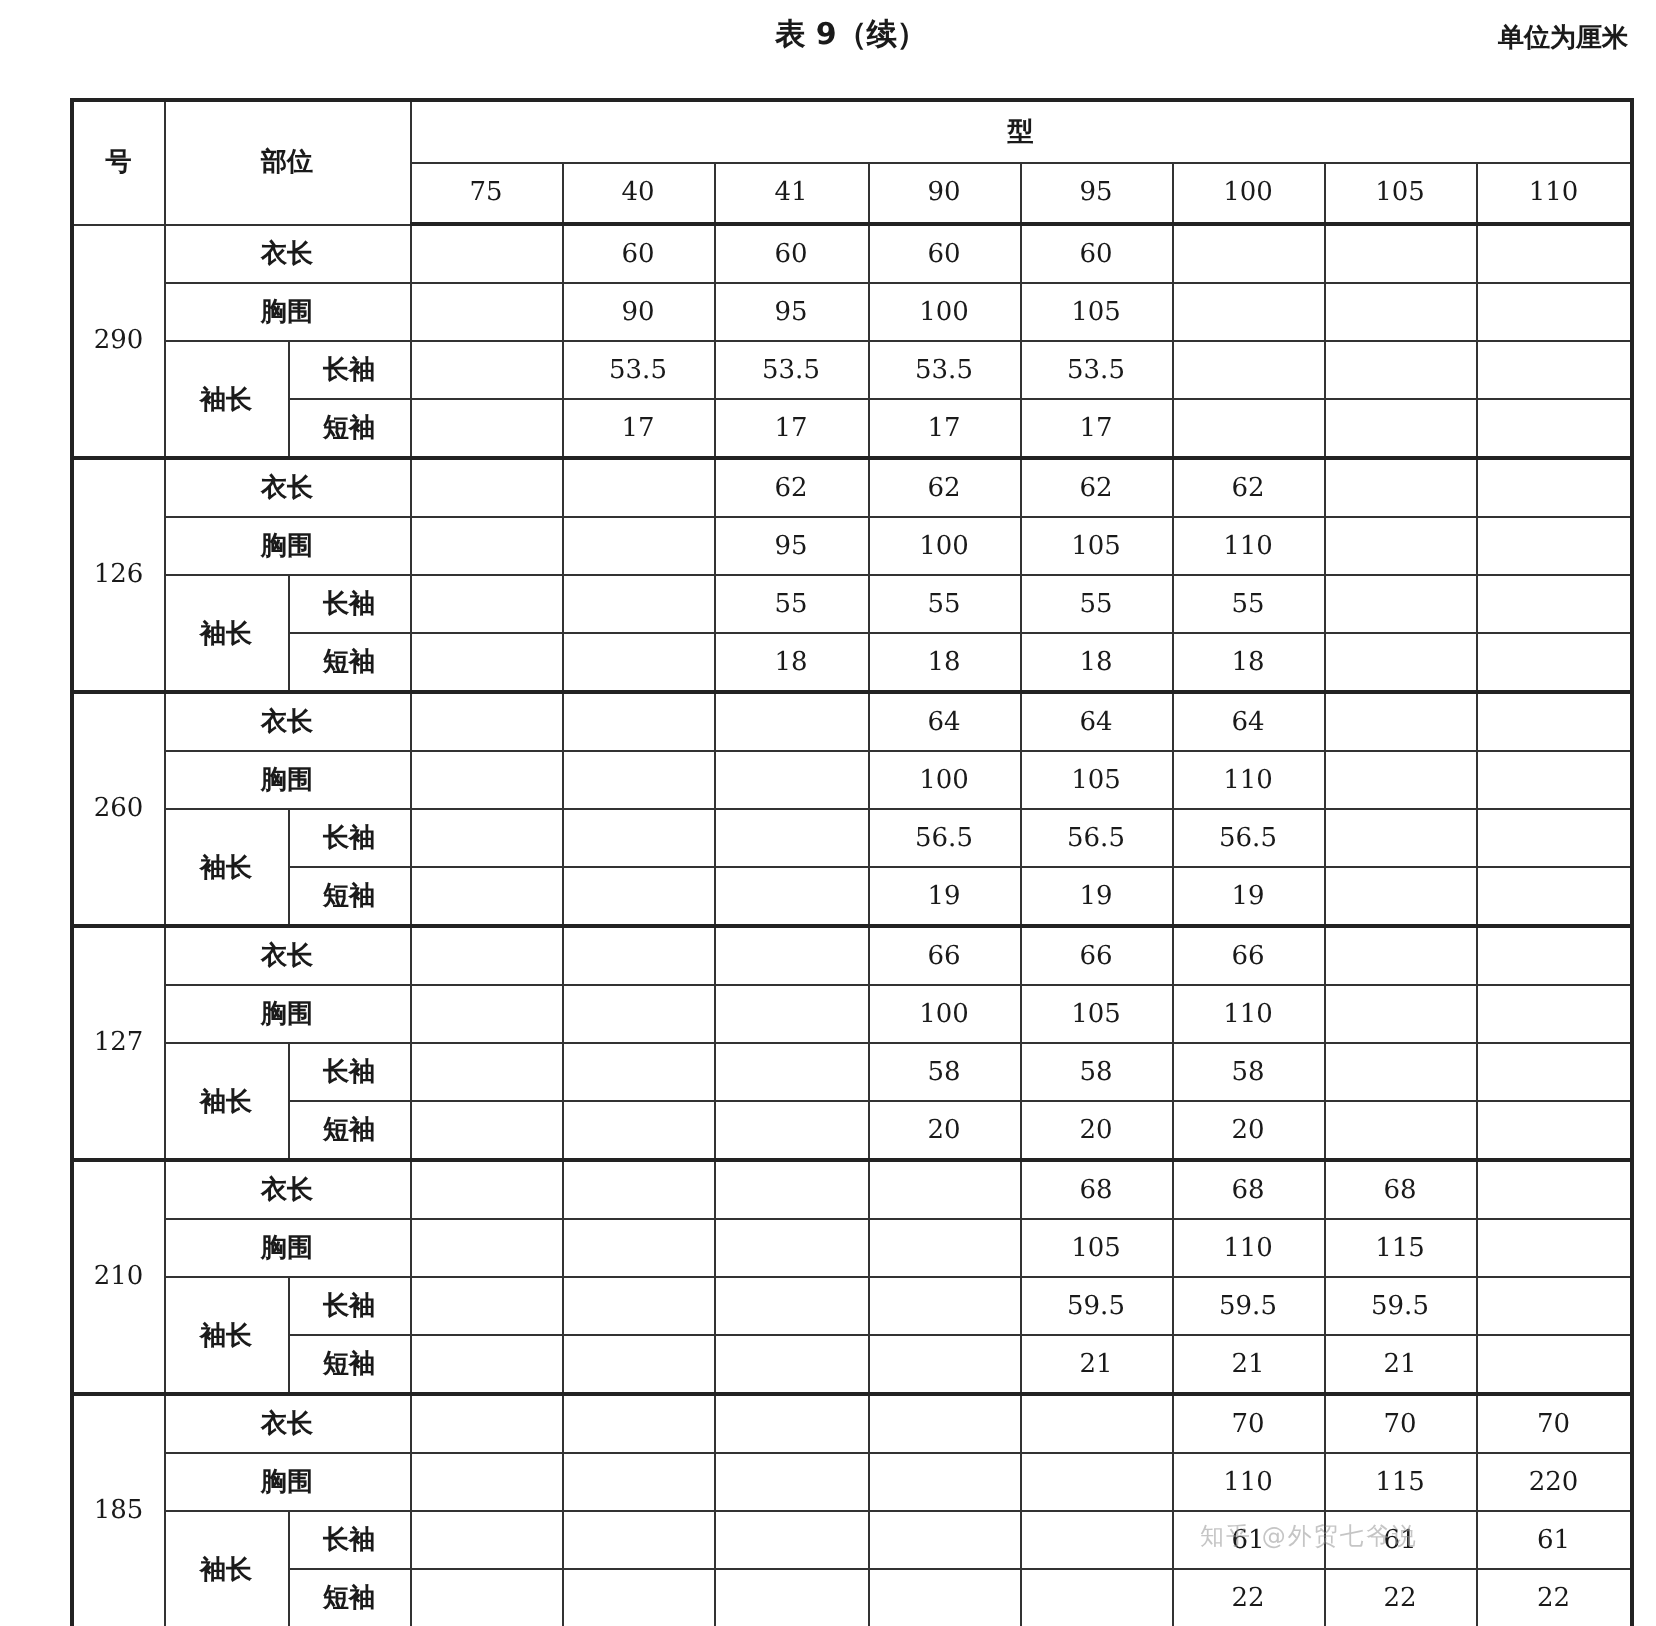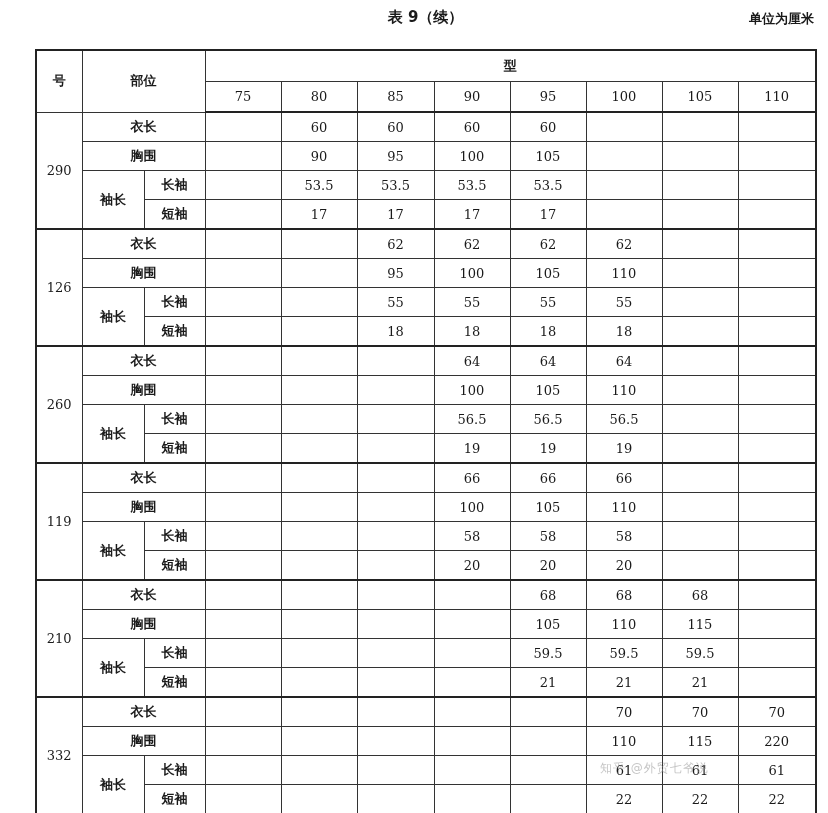--- a/index.html
+++ b/index.html
@@ -43,22 +43,22 @@
       <col style="width:78px">
   </colgroup>
   <tbody id="tbody">
       <tr class="hdr1">
         <td class="lbl" rowspan="2">号</td>
         <td class="lbl" rowspan="2" colspan="2">部位</td>
         <td class="lbl" colspan="8">型</td>
       </tr>
       <tr class="hdr2 hdr-end">
         <td>75</td>
-        <td>80</td>
-        <td>85</td>
+        <td>40</td>
+        <td>41</td>
         <td>90</td>
         <td>95</td>
         <td>100</td>
         <td>105</td>
         <td>110</td>
       </tr>
       <tr>
         <td rowspan="4">290</td>
         <td class="lbl" colspan="2">衣长</td>
         <td></td>
@@ -190,21 +190,21 @@
         <td></td>
         <td></td>
         <td></td>
         <td>19</td>
         <td>19</td>
         <td>19</td>
         <td></td>
         <td></td>
       </tr>
       <tr class="grp-start">
-        <td rowspan="4">119</td>
+        <td rowspan="4">127</td>
         <td class="lbl" colspan="2">衣长</td>
         <td></td>
         <td></td>
         <td></td>
         <td>66</td>
         <td>66</td>
         <td>66</td>
         <td></td>
         <td></td>
       </tr>
@@ -282,21 +282,21 @@
         <td></td>
         <td></td>
         <td></td>
         <td></td>
         <td>21</td>
         <td>21</td>
         <td>21</td>
         <td></td>
       </tr>
       <tr class="grp-start">
-        <td rowspan="4">332</td>
+        <td rowspan="4">185</td>
         <td class="lbl" colspan="2">衣长</td>
         <td></td>
         <td></td>
         <td></td>
         <td></td>
         <td></td>
         <td>70</td>
         <td>70</td>
         <td>70</td>
       </tr>

